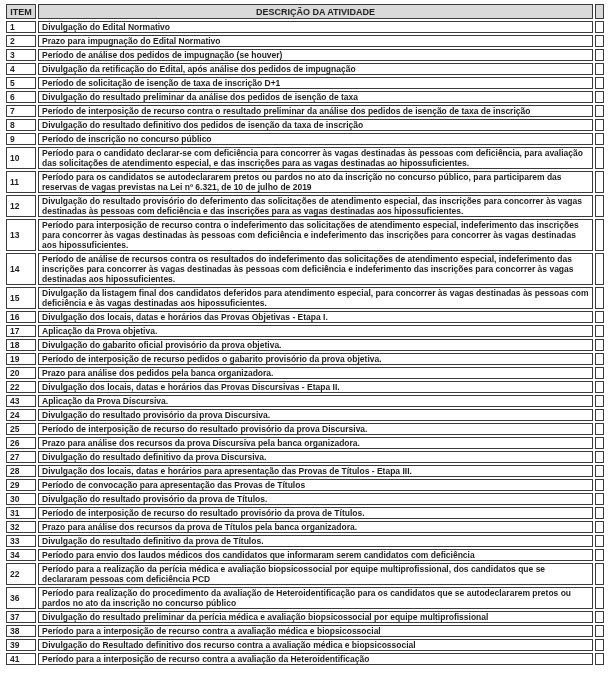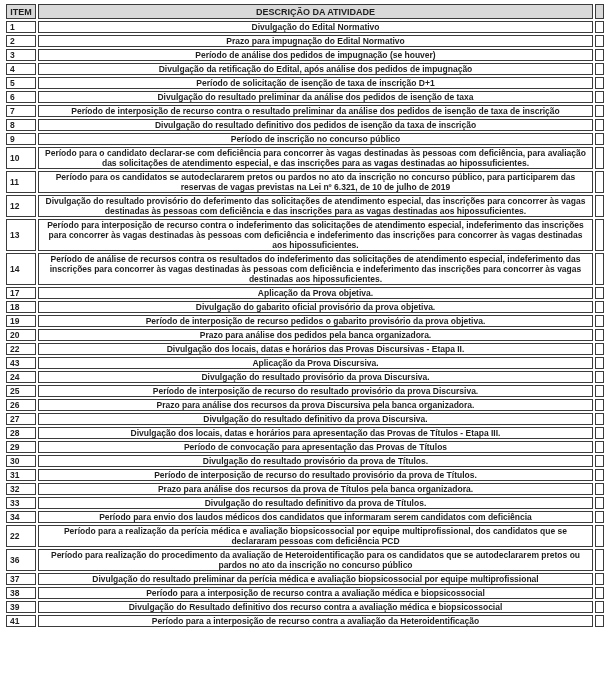--- a/index.html
+++ b/index.html
@@ -48,21 +48,21 @@
     text-align: center;
     height: 15px;
     font-size: 9px;
   }
   td.col-item {
     text-align: left;
     padding-left: 5px;
     height: 11px;
   }
   td.col-desc {
-    text-align: center;
+    text-align: left;
   }
   td.col-blank {
     padding: 0;
   }
 </style>
 </head>
 <body>
 
 <div class="page">
   <table class="schedule">
@@ -157,21 +157,31 @@
     <td class="col-desc">Período para interposição de recurso contra o indeferimento das solicitações de atendimento especial, indeferimento das inscrições para concorrer às vagas destinadas às pessoas com deficiência e indeferimento das inscrições para concorrer às vagas destinadas aos hipossuficientes.</td>
     <td class="col-blank"></td>
   </tr>
 
   <tr>
     <td class="col-item">14</td>
     <td class="col-desc">Período de análise de recursos contra os resultados do indeferimento das solicitações de atendimento especial, indeferimento das inscrições para concorrer às vagas destinadas às pessoas com deficiência e indeferimento das inscrições para concorrer às vagas destinadas aos hipossuficientes.</td>
     <td class="col-blank"></td>
   </tr>
 
-
+  <tr>
+    <td class="col-item">15</td>
+    <td class="col-desc">Divulgação da listagem final dos candidatos deferidos para atendimento especial, para concorrer às vagas destinadas às pessoas com deficiência e às vagas destinadas aos hipossuficientes.</td>
+    <td class="col-blank"></td>
+  </tr>
+
+  <tr>
+    <td class="col-item">16</td>
+    <td class="col-desc">Divulgação dos locais, datas e horários das Provas Objetivas - Etapa I.</td>
+    <td class="col-blank"></td>
+  </tr>
 
   <tr>
     <td class="col-item">17</td>
     <td class="col-desc">Aplicação da Prova objetiva.</td>
     <td class="col-blank"></td>
   </tr>
 
   <tr>
     <td class="col-item">18</td>
     <td class="col-desc">Divulgação do gabarito oficial provisório da prova objetiva.</td>

